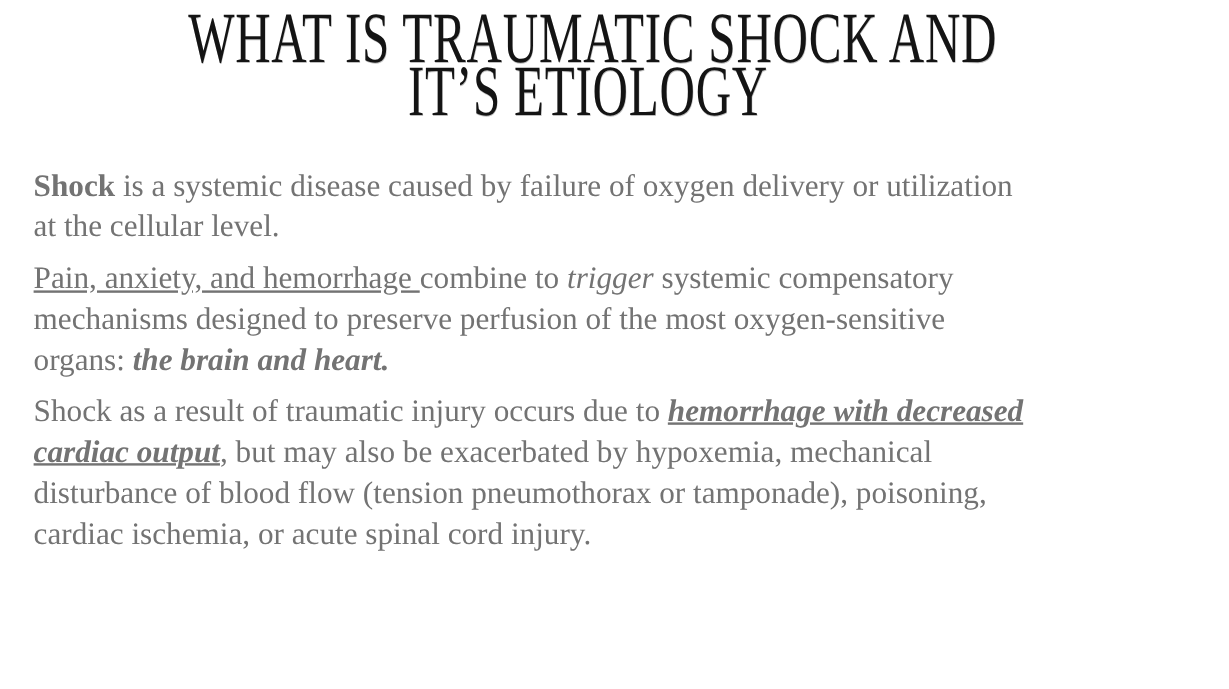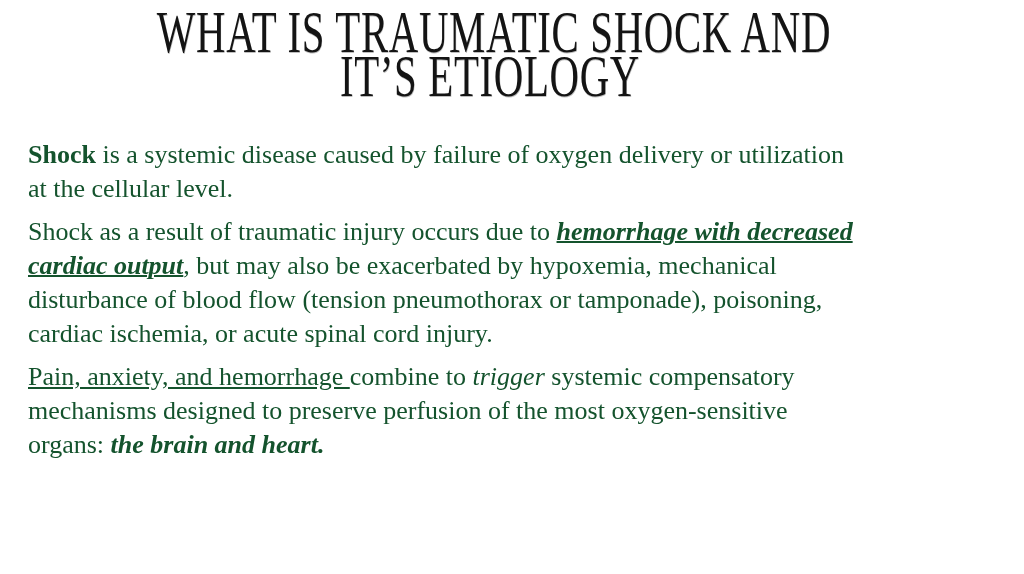--- a/index.html
+++ b/index.html
@@ -32,21 +32,21 @@
     transform: scaleX(0.68); 
     transform-origin: 50% 50%;
     color: #141414;
     text-shadow: 0.5px 0.5px 0.5px rgba(0,0,0,0.25);
   }
   
   .body-block {
     padding: 40px 30px 0 28px;
     font-size: 26px;
     line-height: 34px;
-    color: #14532d;
+    color: #737373;
   }
   .para {
     margin: 0 0 9px 0;
   }
   .b  { font-weight: bold; }
   .i  { font-style: italic; }
   .u  { text-decoration: underline; }
   .u-thick {
     text-decoration: underline;
     text-decoration-thickness: 2px;
@@ -59,18 +59,18 @@
 
   <div class="title-block">
     <div class="title-line">WHAT IS TRAUMATIC SHOCK AND</div>
     <div class="title-line">IT’S ETIOLOGY</div>
   </div>
 
   <div class="body-block">
 
     <p class="para"><span class="b">Shock</span><span> is a systemic disease caused by failure of oxygen delivery or utilization at the cellular level.</span></p>
 
+    <p class="para"><span class="u">Pain, anxiety, and hemorrhage </span><span>combine to </span><span class="i">trigger</span><span> systemic compensatory mechanisms designed to preserve perfusion of the most oxygen-sensitive organs: </span><span class="b i">the brain and heart.</span></p>
+
     <p class="para"><span>Shock as a result of traumatic injury occurs due to </span><span class="b i u-thick">hemorrhage with decreased cardiac output</span><span>, but may also be exacerbated by hypoxemia, mechanical disturbance of blood flow (tension pneumothorax or tamponade), poisoning, cardiac ischemia, or acute spinal cord injury.</span></p>
-
-    <p class="para"><span class="u">Pain, anxiety, and hemorrhage </span><span>combine to </span><span class="i">trigger</span><span> systemic compensatory mechanisms designed to preserve perfusion of the most oxygen-sensitive organs: </span><span class="b i">the brain and heart.</span></p>
 
   </div>
 </div>
 
 </body></html>

